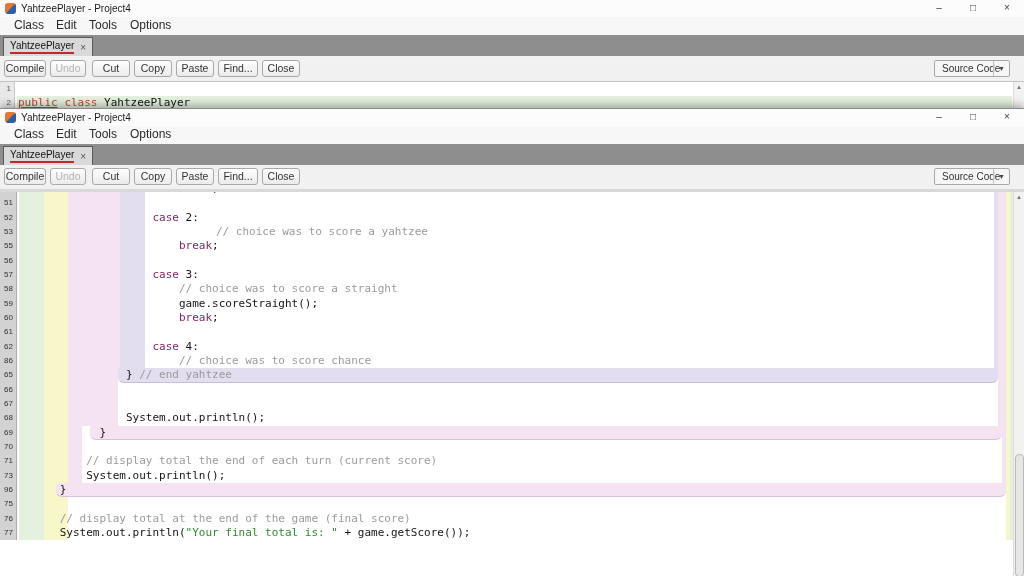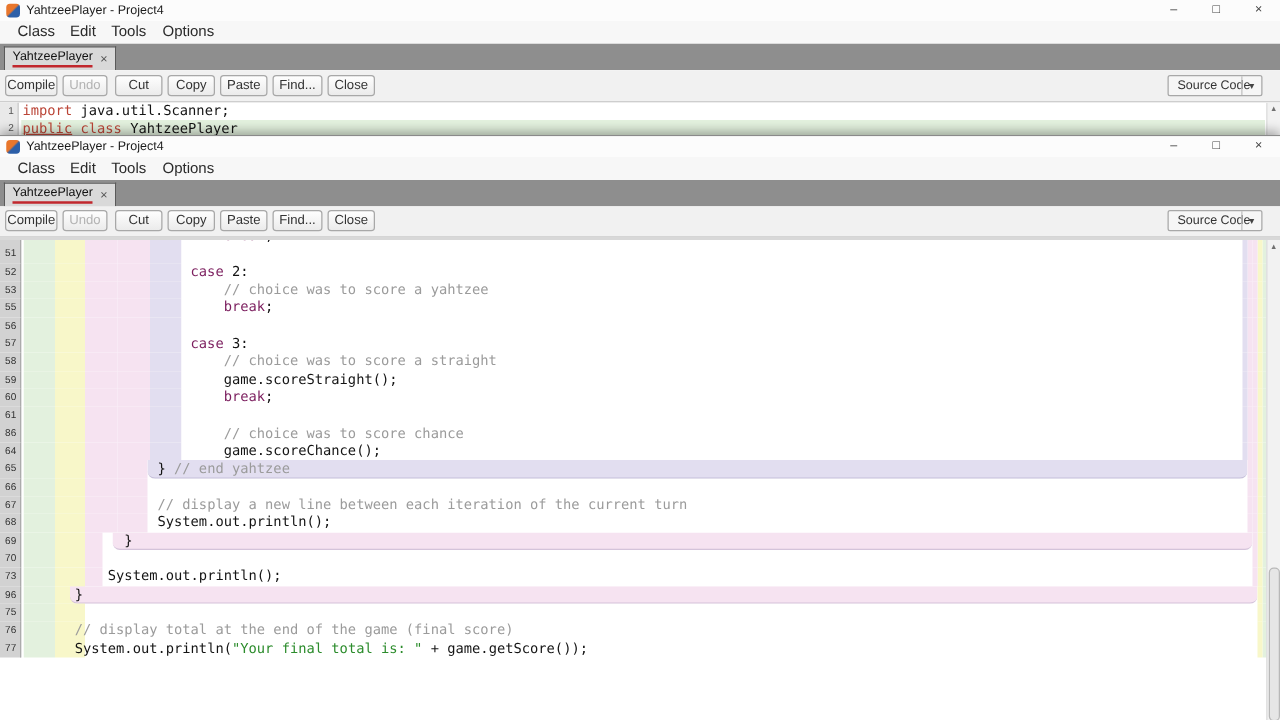--- a/index.html
+++ b/index.html
@@ -89,21 +89,20 @@
       </div>
     <div class="srcdd">
       <span class="lbl">Source Code</span>
       <span class="ddarrow">▾</span>
     </div>
   </div>
   <div class="codearea">
     <div class="rows">
         <div class="crow">
           <span class="gut">1</span>
-          <pre class="ctext"><span></span><span style="color: rgb(187, 69, 55);">import</span><span style="color: rgb(20, 20, 20);"> java.util.Scanner;</span></pre>
         </div>
         <div class="crow">
           <span class="stripe" style="left: 17px; width: 995px; background: rgb(227, 241, 222);"></span>
           <span class="gut">2</span>
           <pre class="ctext"><span></span><span style="color: rgb(187, 69, 55); text-decoration: underline;">public</span><span style="color: rgb(20, 20, 20);"> </span><span style="color: rgb(187, 69, 55);">class</span><span style="color: rgb(20, 20, 20);"> YahtzeePlayer</span></pre>
         </div>
       </div>
     <div class="vscroll">
       <span class="supbtn">▴</span>
     </div>
@@ -197,21 +196,21 @@
           <span class="stripe" style="left: 44px; width: 24px; background: rgb(248, 247, 201);"></span>
           <span class="stripe" style="left: 68px; width: 26px; background: rgb(246, 227, 241);"></span>
           <span class="stripe" style="left: 94px; width: 26px; background: rgb(246, 227, 241);"></span>
           <span class="stripe" style="left: 120px; width: 25px; background: rgb(226, 222, 240);"></span>
           <span class="rstripe" style="left: 1010px; width: 4px; background: rgb(227, 241, 222);"></span>
           <span class="rstripe" style="left: 1006px; width: 4px; background: rgb(248, 247, 201);"></span>
           <span class="rstripe" style="left: 1002px; width: 4px; background: rgb(246, 227, 241);"></span>
           <span class="rstripe" style="left: 998px; width: 4px; background: rgb(246, 227, 241);"></span>
           <span class="rstripe" style="left: 994px; width: 4px; background: rgb(226, 222, 240);"></span>
           <span class="gut">53</span>
-          <pre class="ctext"><span>                        </span><span style="color: rgb(155, 155, 155);">// choice was to score a yahtzee</span></pre>
+          <pre class="ctext"><span>                        </span><span style="color: rgb(155, 155, 155); margin-left: 37px;">// choice was to score a yahtzee</span></pre>
         </div>
         <div class="crow">
           <span class="stripe" style="left: 19px; width: 25px; background: rgb(227, 241, 222);"></span>
           <span class="stripe" style="left: 44px; width: 24px; background: rgb(248, 247, 201);"></span>
           <span class="stripe" style="left: 68px; width: 26px; background: rgb(246, 227, 241);"></span>
           <span class="stripe" style="left: 94px; width: 26px; background: rgb(246, 227, 241);"></span>
           <span class="stripe" style="left: 120px; width: 25px; background: rgb(226, 222, 240);"></span>
           <span class="rstripe" style="left: 1010px; width: 4px; background: rgb(227, 241, 222);"></span>
           <span class="rstripe" style="left: 1006px; width: 4px; background: rgb(248, 247, 201);"></span>
           <span class="rstripe" style="left: 1002px; width: 4px; background: rgb(246, 227, 241);"></span>
@@ -308,41 +307,41 @@
           <span class="stripe" style="left: 19px; width: 25px; background: rgb(227, 241, 222);"></span>
           <span class="stripe" style="left: 44px; width: 24px; background: rgb(248, 247, 201);"></span>
           <span class="stripe" style="left: 68px; width: 26px; background: rgb(246, 227, 241);"></span>
           <span class="stripe" style="left: 94px; width: 26px; background: rgb(246, 227, 241);"></span>
           <span class="stripe" style="left: 120px; width: 25px; background: rgb(226, 222, 240);"></span>
           <span class="rstripe" style="left: 1010px; width: 4px; background: rgb(227, 241, 222);"></span>
           <span class="rstripe" style="left: 1006px; width: 4px; background: rgb(248, 247, 201);"></span>
           <span class="rstripe" style="left: 1002px; width: 4px; background: rgb(246, 227, 241);"></span>
           <span class="rstripe" style="left: 998px; width: 4px; background: rgb(246, 227, 241);"></span>
           <span class="rstripe" style="left: 994px; width: 4px; background: rgb(226, 222, 240);"></span>
+          <span class="gut">62</span>
+          <pre class="ctext"><span>                    </span><span style="color: rgb(124, 31, 95);">case</span><span style="color: rgb(20, 20, 20);"> 4:</span></pre>
+        </div>
+        <div class="crow">
+          <span class="stripe" style="left: 19px; width: 25px; background: rgb(227, 241, 222);"></span>
+          <span class="stripe" style="left: 44px; width: 24px; background: rgb(248, 247, 201);"></span>
+          <span class="stripe" style="left: 68px; width: 26px; background: rgb(246, 227, 241);"></span>
+          <span class="stripe" style="left: 94px; width: 26px; background: rgb(246, 227, 241);"></span>
+          <span class="stripe" style="left: 120px; width: 25px; background: rgb(226, 222, 240);"></span>
+          <span class="rstripe" style="left: 1010px; width: 4px; background: rgb(227, 241, 222);"></span>
+          <span class="rstripe" style="left: 1006px; width: 4px; background: rgb(248, 247, 201);"></span>
+          <span class="rstripe" style="left: 1002px; width: 4px; background: rgb(246, 227, 241);"></span>
+          <span class="rstripe" style="left: 998px; width: 4px; background: rgb(246, 227, 241);"></span>
+          <span class="rstripe" style="left: 994px; width: 4px; background: rgb(226, 222, 240);"></span>
           <span class="gut">86</span>
           <pre class="ctext"><span>                        </span><span style="color: rgb(155, 155, 155);">// choice was to score chance</span></pre>
         </div>
         <div class="crow">
           <span class="stripe" style="left: 19px; width: 25px; background: rgb(227, 241, 222);"></span>
           <span class="stripe" style="left: 44px; width: 24px; background: rgb(248, 247, 201);"></span>
           <span class="stripe" style="left: 68px; width: 26px; background: rgb(246, 227, 241);"></span>
-          <span class="stripe" style="left: 94px; width: 26px; background: rgb(246, 227, 241);"></span>
-          <span class="stripe" style="left: 120px; width: 25px; background: rgb(226, 222, 240);"></span>
-          <span class="rstripe" style="left: 1010px; width: 4px; background: rgb(227, 241, 222);"></span>
-          <span class="rstripe" style="left: 1006px; width: 4px; background: rgb(248, 247, 201);"></span>
-          <span class="rstripe" style="left: 1002px; width: 4px; background: rgb(246, 227, 241);"></span>
-          <span class="rstripe" style="left: 998px; width: 4px; background: rgb(246, 227, 241);"></span>
-          <span class="rstripe" style="left: 994px; width: 4px; background: rgb(226, 222, 240);"></span>
-          <span class="gut">64</span>
-          <pre class="ctext"><span>                        </span><span style="color: rgb(20, 20, 20);">game.scoreChance();</span></pre>
-        </div>
-        <div class="crow">
-          <span class="stripe" style="left: 19px; width: 25px; background: rgb(227, 241, 222);"></span>
-          <span class="stripe" style="left: 44px; width: 24px; background: rgb(248, 247, 201);"></span>
-          <span class="stripe" style="left: 68px; width: 26px; background: rgb(246, 227, 241);"></span>
           <span class="stripe" style="left: 94px; width: 24px; background: rgb(246, 227, 241);"></span>
           <span class="sfill" style="left: 118px; width: 880px; background: rgb(226, 222, 240);"></span>
           <span class="rstripe" style="left: 1010px; width: 4px; background: rgb(227, 241, 222);"></span>
           <span class="rstripe" style="left: 1006px; width: 4px; background: rgb(248, 247, 201);"></span>
           <span class="rstripe" style="left: 1002px; width: 4px; background: rgb(246, 227, 241);"></span>
           <span class="rstripe" style="left: 998px; width: 4px; background: rgb(246, 227, 241);"></span>
           <span class="gut">65</span>
           <pre class="ctext"><span>                </span><span style="color: rgb(20, 20, 20);">} </span><span style="color: rgb(155, 155, 155);">// end yahtzee</span></pre>
         </div>
         <div class="crow">
@@ -360,21 +359,21 @@
         <div class="crow">
           <span class="stripe" style="left: 19px; width: 25px; background: rgb(227, 241, 222);"></span>
           <span class="stripe" style="left: 44px; width: 24px; background: rgb(248, 247, 201);"></span>
           <span class="stripe" style="left: 68px; width: 26px; background: rgb(246, 227, 241);"></span>
           <span class="stripe" style="left: 94px; width: 24px; background: rgb(246, 227, 241);"></span>
           <span class="rstripe" style="left: 1010px; width: 4px; background: rgb(227, 241, 222);"></span>
           <span class="rstripe" style="left: 1006px; width: 4px; background: rgb(248, 247, 201);"></span>
           <span class="rstripe" style="left: 1002px; width: 4px; background: rgb(246, 227, 241);"></span>
           <span class="rstripe" style="left: 998px; width: 4px; background: rgb(246, 227, 241);"></span>
           <span class="gut">67</span>
-          <pre class="ctext"><span>                </span><span style="color: rgb(155, 155, 155);">// display a new line between each iteration of the current turn</span></pre>
+          <pre class="ctext"><span>                </span></pre>
         </div>
         <div class="crow">
           <span class="stripe" style="left: 19px; width: 25px; background: rgb(227, 241, 222);"></span>
           <span class="stripe" style="left: 44px; width: 24px; background: rgb(248, 247, 201);"></span>
           <span class="stripe" style="left: 68px; width: 26px; background: rgb(246, 227, 241);"></span>
           <span class="stripe" style="left: 94px; width: 24px; background: rgb(246, 227, 241);"></span>
           <span class="rstripe" style="left: 1010px; width: 4px; background: rgb(227, 241, 222);"></span>
           <span class="rstripe" style="left: 1006px; width: 4px; background: rgb(248, 247, 201);"></span>
           <span class="rstripe" style="left: 1002px; width: 4px; background: rgb(246, 227, 241);"></span>
           <span class="rstripe" style="left: 998px; width: 4px; background: rgb(246, 227, 241);"></span>
@@ -394,20 +393,30 @@
         </div>
         <div class="crow">
           <span class="stripe" style="left: 19px; width: 25px; background: rgb(227, 241, 222);"></span>
           <span class="stripe" style="left: 44px; width: 24px; background: rgb(248, 247, 201);"></span>
           <span class="stripe" style="left: 68px; width: 14px; background: rgb(246, 227, 241);"></span>
           <span class="rstripe" style="left: 1010px; width: 4px; background: rgb(227, 241, 222);"></span>
           <span class="rstripe" style="left: 1006px; width: 4px; background: rgb(248, 247, 201);"></span>
           <span class="rstripe" style="left: 1002px; width: 4px; background: rgb(246, 227, 241);"></span>
           <span class="gut">70</span>
           <pre class="ctext"><span></span></pre>
+        </div>
+        <div class="crow">
+          <span class="stripe" style="left: 19px; width: 25px; background: rgb(227, 241, 222);"></span>
+          <span class="stripe" style="left: 44px; width: 24px; background: rgb(248, 247, 201);"></span>
+          <span class="stripe" style="left: 68px; width: 14px; background: rgb(246, 227, 241);"></span>
+          <span class="rstripe" style="left: 1010px; width: 4px; background: rgb(227, 241, 222);"></span>
+          <span class="rstripe" style="left: 1006px; width: 4px; background: rgb(248, 247, 201);"></span>
+          <span class="rstripe" style="left: 1002px; width: 4px; background: rgb(246, 227, 241);"></span>
+          <span class="gut">71</span>
+          <pre class="ctext"><span>          </span><span style="color: rgb(155, 155, 155);">// display total the end of each turn (current score)</span></pre>
         </div>
         <div class="crow">
           <span class="stripe" style="left: 19px; width: 25px; background: rgb(227, 241, 222);"></span>
           <span class="stripe" style="left: 44px; width: 24px; background: rgb(248, 247, 201);"></span>
           <span class="stripe" style="left: 68px; width: 14px; background: rgb(246, 227, 241);"></span>
           <span class="rstripe" style="left: 1010px; width: 4px; background: rgb(227, 241, 222);"></span>
           <span class="rstripe" style="left: 1006px; width: 4px; background: rgb(248, 247, 201);"></span>
           <span class="rstripe" style="left: 1002px; width: 4px; background: rgb(246, 227, 241);"></span>
           <span class="gut">73</span>
           <pre class="ctext"><span>          </span><span style="color: rgb(20, 20, 20);">System.out.println();</span></pre>

